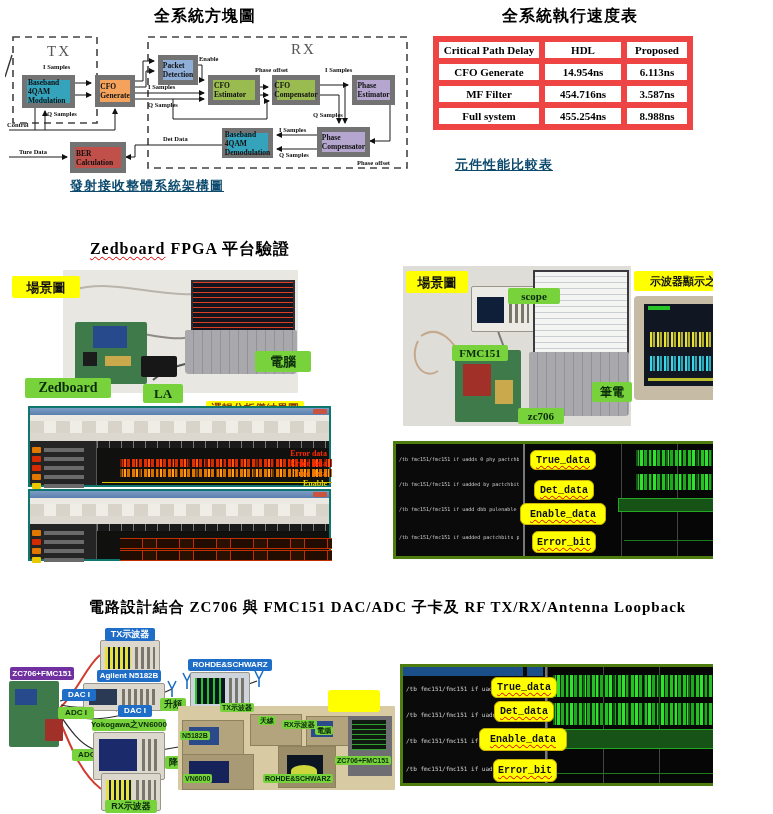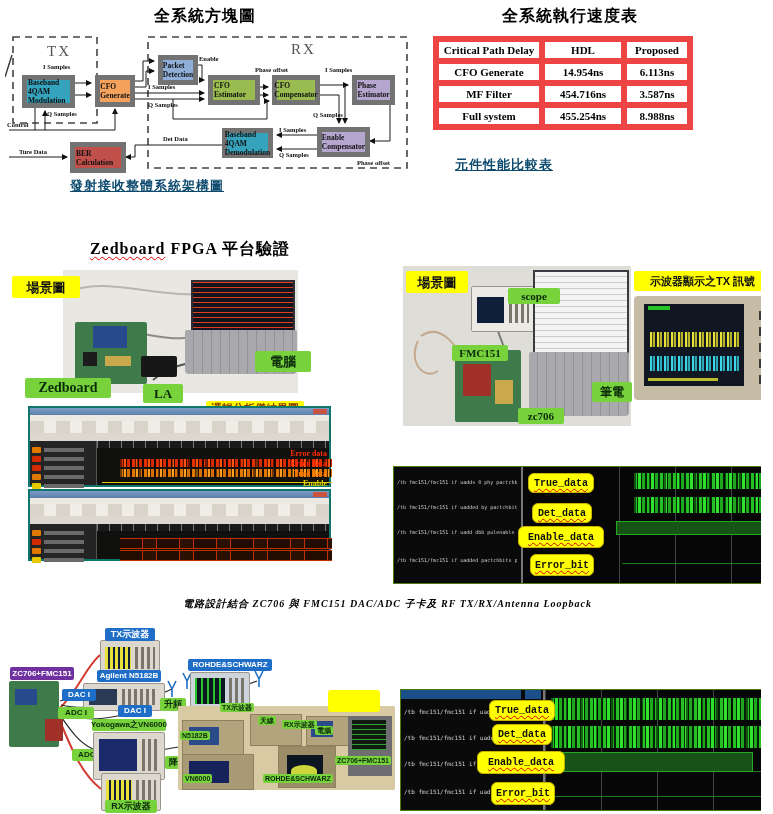--- a/index.html
+++ b/index.html
@@ -1,17 +1,17 @@
 <!DOCTYPE html>
 <html><head>
 <meta charset="utf-8">
 <style>
   html,body{margin:0;padding:0;background:#fff;}
   .page{position:relative;width:713px;height:814px;background:#ffffff;overflow:hidden;
-        font-family:"Liberation Sans",sans-serif;padding-left:48px;}
+        font-family:"Liberation Sans",sans-serif;}
   .abs{position:absolute;}
 
   
   .sec-title{position:absolute;text-align:center;font:bold 16px/1.2 "Liberation Serif",serif;
              color:#000;letter-spacing:1px;white-space:nowrap;}
   .sub-cap{position:absolute;font:bold 13px/1.2 "Liberation Serif",serif;
            color:#0c4a6e;letter-spacing:1px;white-space:nowrap;text-decoration:underline;}
   .squiggle{text-decoration:underline wavy #e00000 1px;text-underline-offset:2px;}
 
   
@@ -72,21 +72,21 @@
   .bits-red{background-image:repeating-linear-gradient(90deg,rgba(0,0,0,.5) 0 2px,transparent 2px 17px),
             repeating-linear-gradient(90deg,#e03000 0 3px,#5a1400 3px 4px,#ff5510 4px 6px,#2a0800 6px 7px,#d42a00 7px 10px,#1a0500 10px 12px);}
   .bits-orange{background-image:repeating-linear-gradient(90deg,rgba(0,0,0,.5) 0 2px,transparent 2px 19px),
             repeating-linear-gradient(90deg,#e07800 0 3px,#542800 3px 4px,#ffa020 4px 6px,#2a1400 6px 7px,#d47000 7px 10px,#1a0a00 10px 12px);}
   .law .lowline{position:absolute;height:1px;background:#d8c400;}
   .ovl{position:absolute;right:2px;font:bold 8px "Liberation Serif",serif;white-space:nowrap;}
   .bus{position:absolute;height:9px;border-top:1px solid #c23000;border-bottom:1px solid #c23000;
        background:repeating-linear-gradient(90deg,#220c00 0 22px,#c23000 22px 23px,#2a1000 23px 36px,#c23000 36px 37px);}
 
   
-  .sim{position:absolute;background:#060606;border:1px solid #4d7c0f;box-sizing:border-box;margin-top:25px;}
+  .sim{position:absolute;background:#060606;border:3px solid #4d7c0f;box-sizing:border-box;}
   .sim .names{position:absolute;left:0;top:0;bottom:0;background:#0a0a0a;border-right:2px solid #777;}
   .signm{position:absolute;left:3px;font:5px "DejaVu Sans Mono",monospace;color:#cfcfcf;
          white-space:nowrap;overflow:hidden;}
   .sim .grid{position:absolute;top:0;bottom:0;
              background-image:repeating-linear-gradient(90deg,rgba(160,160,160,.4) 0 1px,transparent 1px 56px);}
   .bits-green{background-image:repeating-linear-gradient(90deg,rgba(0,0,0,.55) 0 2px,transparent 2px 15px),
               repeating-linear-gradient(90deg,#24c024 0 3px,#042a04 3px 4px,#2ee22e 4px 7px,#031903 7px 8px,#1da81d 8px 11px,#052005 11px 13px);}
   .enbar{position:absolute;background:#175217;border:1px solid #25a825;box-sizing:border-box;}
   .glow-line{position:absolute;height:1px;background:#1d7a1d;}
   .simlab{position:absolute;background:#ffff00;border:1px solid #c8b400;border-radius:6px;
@@ -146,21 +146,21 @@
 
     <div class="txrx" style="left:42px;top:10px;">TX</div>
     <div class="txrx" style="left:286px;top:8px;">RX</div>
 
     <div class="blk b-teal" style="left:17px;top:42px;width:53px;height:33px;">Baseband 4QAM Modulation</div>
     <div class="blk b-orange" style="left:90px;top:42px;width:40px;height:32px;">CFO Generate</div>
     <div class="blk b-blue" style="left:153px;top:22px;width:40px;height:30px;">Packet Detection</div>
     <div class="blk b-green" style="left:203px;top:42px;width:52px;height:30px;">CFO Estimator</div>
     <div class="blk b-green" style="left:267px;top:42px;width:48px;height:30px;">CFO Compensator</div>
     <div class="blk b-purple" style="left:347px;top:42px;width:43px;height:30px;">Phase Estimator</div>
-    <div class="blk b-purple" style="left:312px;top:94px;width:53px;height:30px;">Enable Compensator</div>
+    <div class="blk b-purple" style="left:312px;top:94px;width:53px;height:30px;">Phase Compensator</div>
     <div class="blk b-teal" style="left:217px;top:95px;width:51px;height:30px;">Baseband 4QAM Demodulation</div>
     <div class="blk b-red" style="left:65px;top:109px;width:56px;height:31px;">BER Calculation</div>
 
     <div class="wl" style="left:38px;top:30px;">I Samples</div>
     <div class="wl" style="left:42px;top:77px;">Q Samples</div>
     <div class="wl" style="left:143px;top:50px;">I Samples</div>
     <div class="wl" style="left:143px;top:68px;">Q Samples</div>
     <div class="wl" style="left:194px;top:22px;">Enable</div>
     <div class="wl" style="left:250px;top:33px;">Phase offset</div>
     <div class="wl" style="left:320px;top:33px;">I Samples</div>
@@ -351,21 +351,21 @@
         <span>Det_data</span>
       </div>
     <div class="simlab" style="left:124px;top:59px;width:84px;height:20px;">
         <span>Enable_data</span>
       </div>
     <div class="simlab" style="left:136px;top:87px;width:62px;height:20px;">
         <span>Error_bit</span>
       </div>
   </div>
 
-  <div class="sec-title" style="left:55px;top:598px;width:665px;font-size:10px;font-style:italic;">電路設計結合 ZC706 與 FMC151 DAC/ADC 子卡及 RF TX/RX/Antenna Loopback</div>
+  <div class="sec-title" style="left:55px;top:598px;width:665px;font-size:15px;">電路設計結合 ZC706 與 FMC151 DAC/ADC 子卡及 RF TX/RX/Antenna Loopback</div>
 
   <div class="abs" style="left:5px;top:623px;width:390px;height:191px;">
     <svg class="abs" style="left:0;top:0;" width="390" height="191">
       <g fill="none">
         <path d="M55,85 C75,65 80,45 95,32" stroke="#d23b2e" stroke-width="2"></path>
         <path d="M55,98 C68,130 78,152 96,166" stroke="#d23b2e" stroke-width="2"></path>
         <path d="M55,78 C66,75 72,72 78,70" stroke="#2a2a2a" stroke-width="1.2"></path>
         <path d="M56,82 C80,88 95,80 112,88" stroke="#2a2a2a" stroke-width="1.2"></path>
         <path d="M58,90 C85,100 100,95 118,92" stroke="#2a2a2a" stroke-width="1.2"></path>
         <path d="M158,70 L167,66" stroke="#2a2a2a" stroke-width="1.2"></path>

